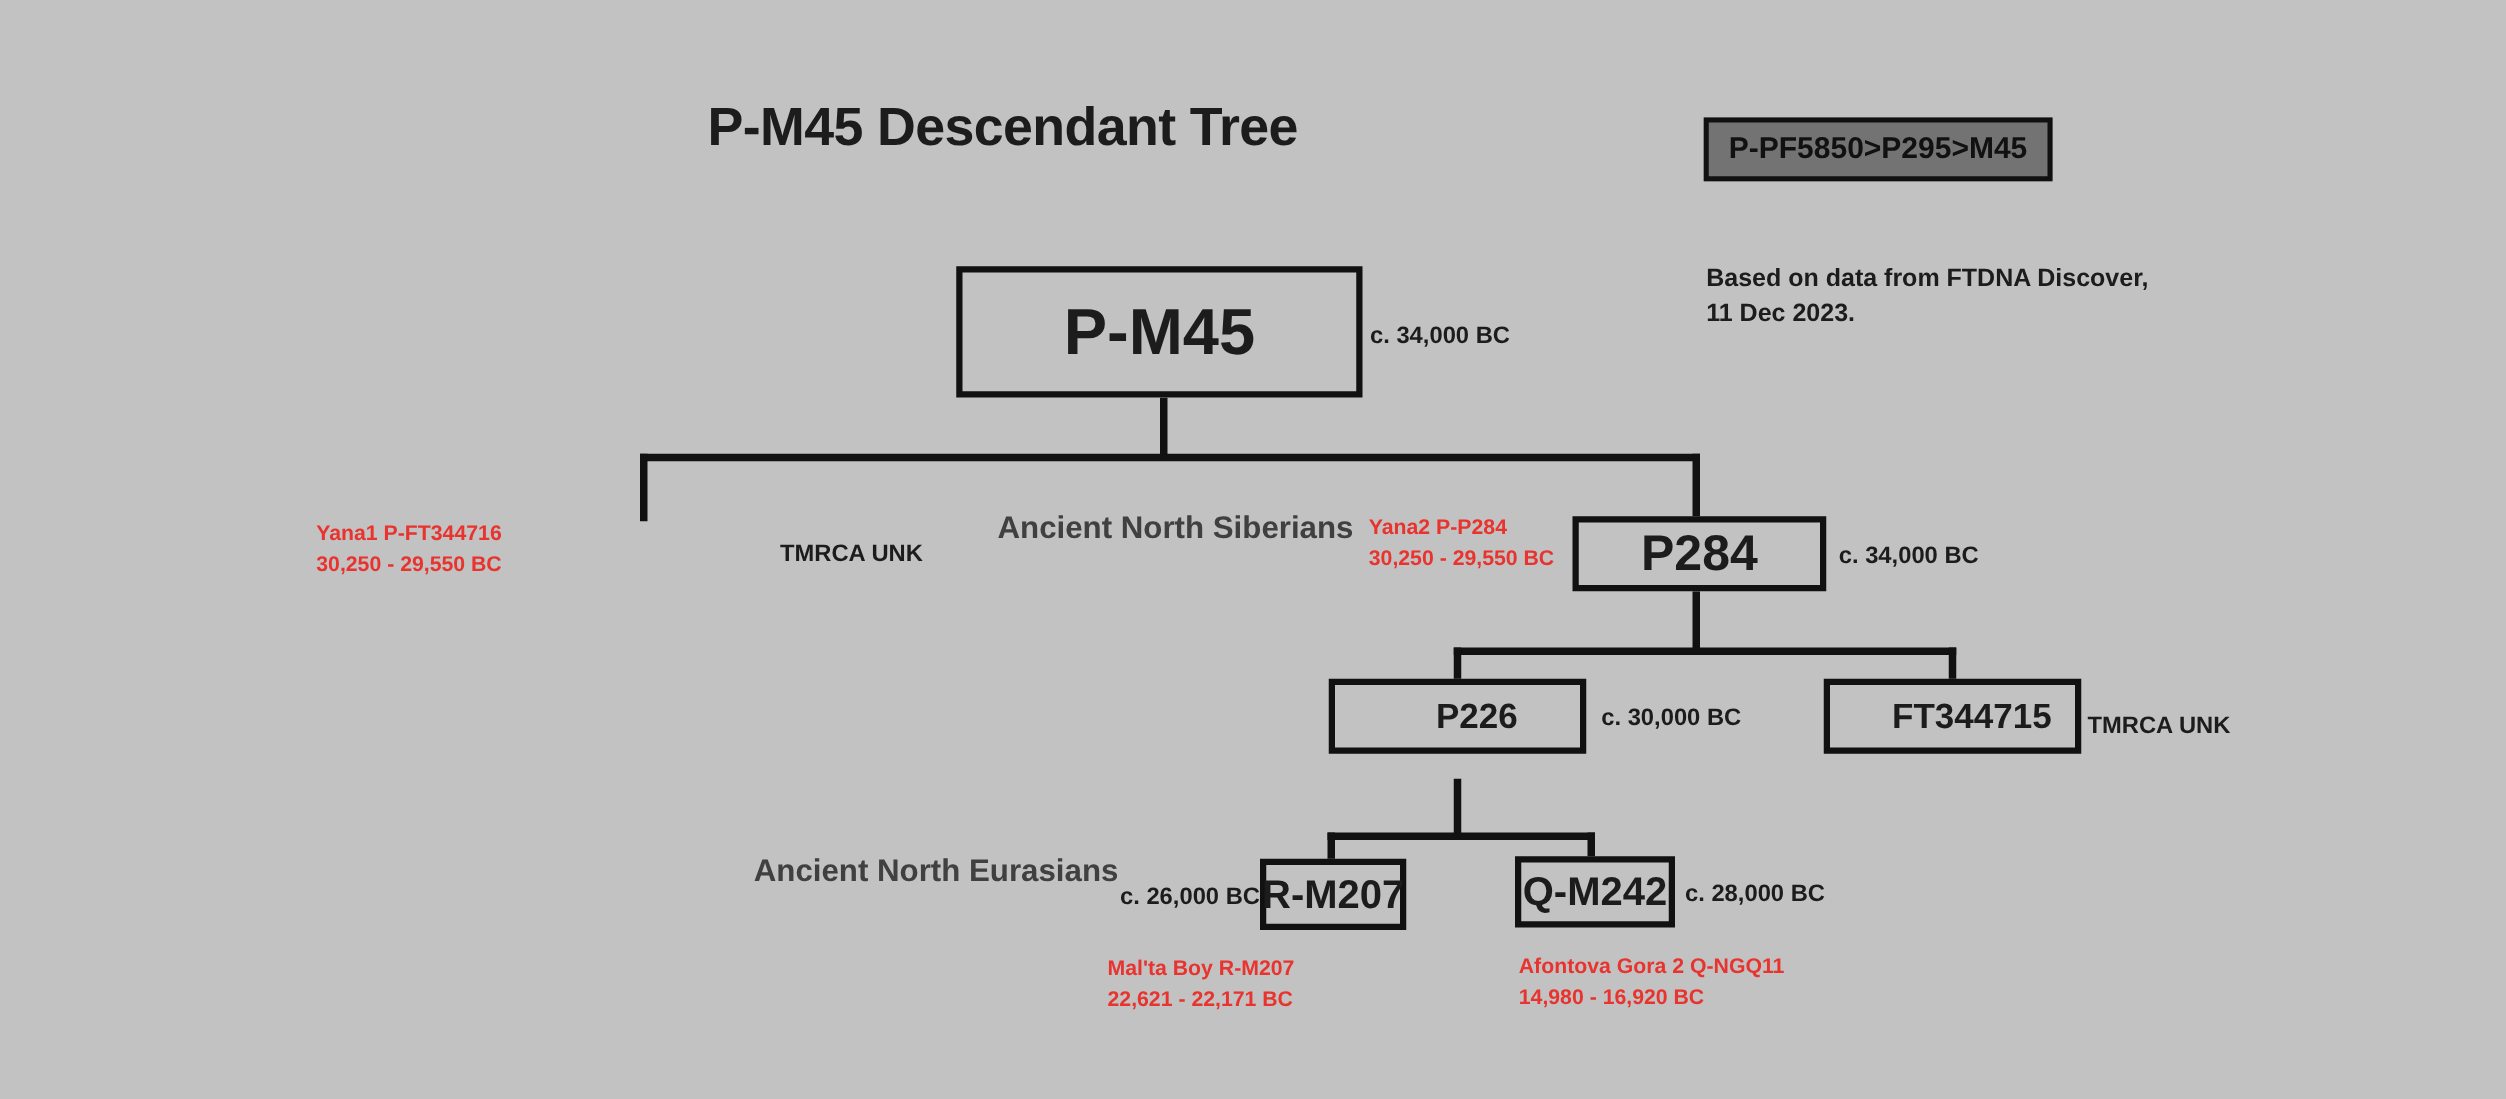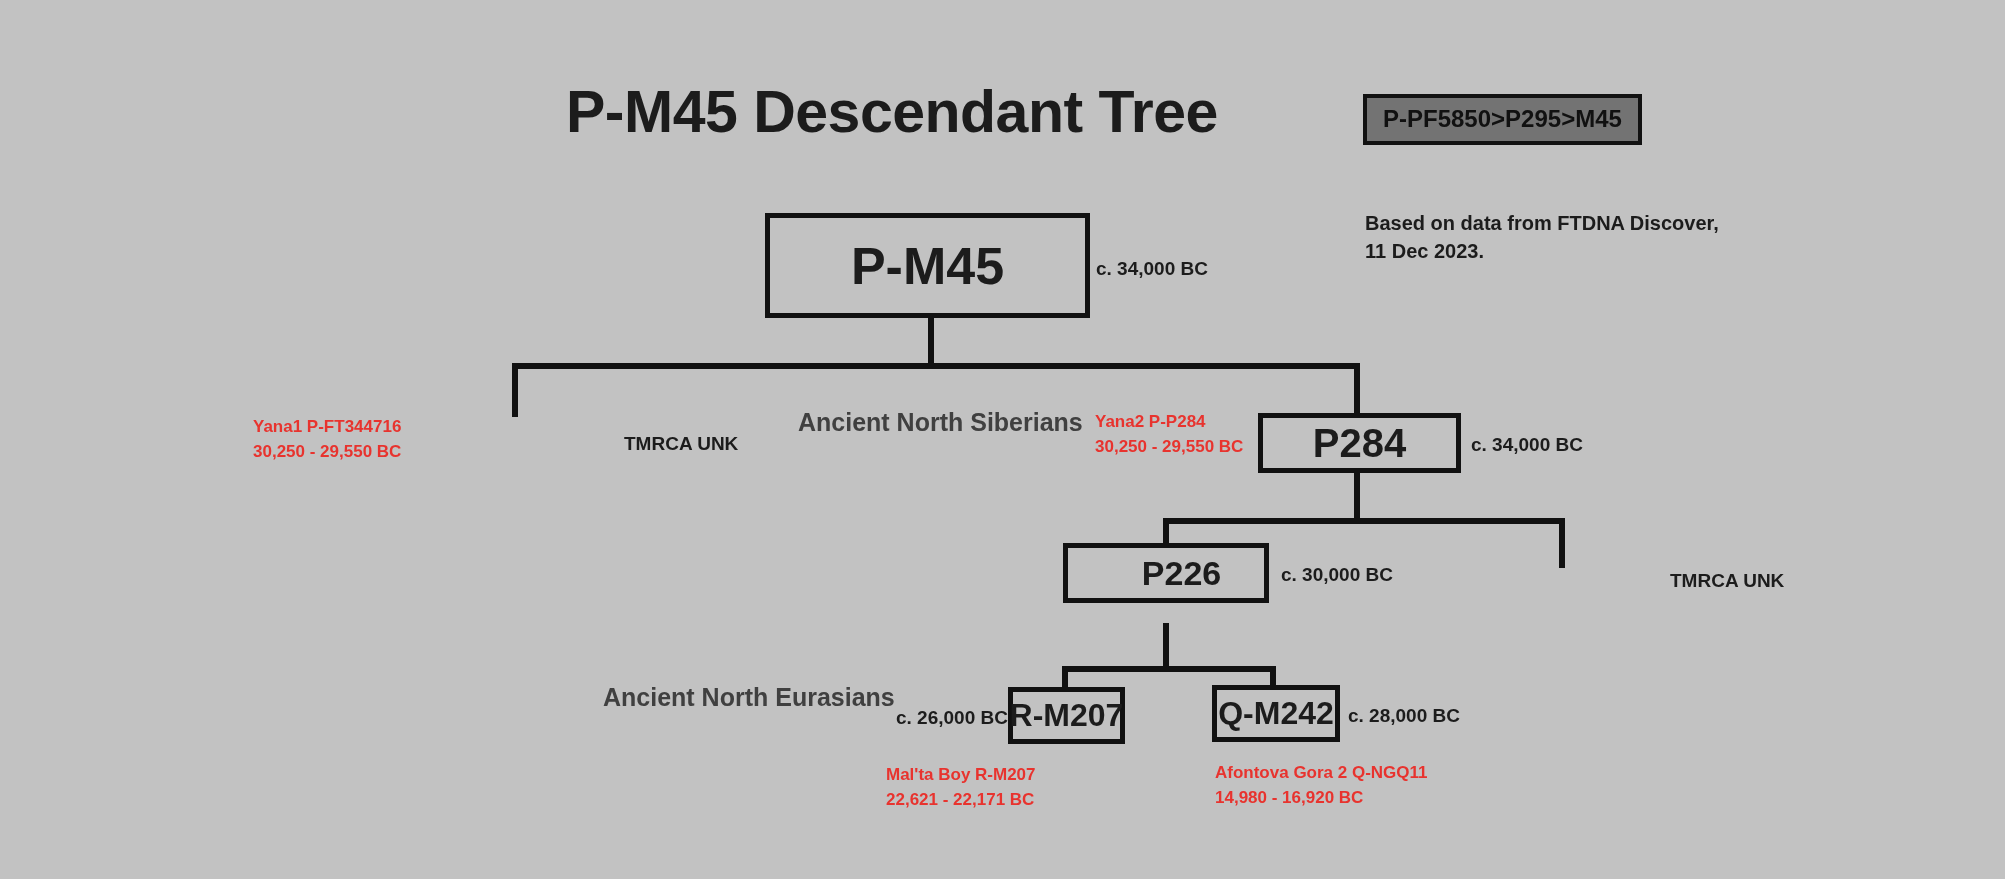--- a/index.html
+++ b/index.html
@@ -13,21 +13,21 @@
   #canvas {
     position: relative;
     width: 2005px;
     height: 879px;
     background: #c2c2c2;
     overflow: hidden;
   }
   
   .title {
     position: absolute;
-    font-size: 59px;
+    font-size: 43px;
     font-weight: bold;
     color: #1c1c1c;
     letter-spacing: -0.5px;
     white-space: nowrap;
   }
   .badge {
     position: absolute;
     border: 4px solid #111;
     background: #737373;
     font-size: 24px;
@@ -54,21 +54,21 @@
     display: flex;
     align-items: center;
     justify-content: center;
     color: #1c1c1c;
     font-weight: bold;
     white-space: nowrap;
     z-index: 3;
   }
   .node.root  { font-size: 52px; }
   .node.big   { font-size: 40px; }
-  .node.mid   { font-size: 34px; padding-left: 31px; }
+  .node.mid   { font-size: 28px; padding-left: 31px; }
   .node.small { font-size: 32px; }
   
   .date {
     position: absolute;
     font-size: 19px;
     font-weight: bold;
     color: #1c1c1c;
     white-space: nowrap;
     z-index: 4;
   }
@@ -145,20 +145,23 @@
   <div class="ann" style="left:1095px; top:410px;">Yana2 P-P284</div>
   <div class="ann" style="left:1095px; top:435px;">30,250 - 29,550 BC</div>
 
   <div class="grouplabel" style="left:798px; top:408px;">Ancient North Siberians</div>
 
   <div class="node mid" style="left:1063px; top:543px; width:206px; height:60px;">
     <span>P226</span>
   </div>
   <div class="date" style="left:1281px; top:564px;">c. 30,000 BC</div>
 
+  <div class="node mid" style="left:1459px; top:543px; width:206px; height:60px;">
+    <span>FT344715</span>
+  </div>
   <div class="date" style="left:1670px; top:570px;">TMRCA UNK</div>
 
   <div class="grouplabel" style="left:603px; top:683px;">Ancient North Eurasians</div>
 
   <div class="node small" style="left:1008px; top:687px; width:117px; height:57px;">
     <span>R-M207</span>
   </div>
   <div class="date" style="left:896px; top:707px;">c. 26,000 BC</div>
   <div class="ann" style="left:886px; top:763px;">Mal'ta Boy R-M207</div>
   <div class="ann" style="left:886px; top:788px;">22,621 - 22,171 BC</div>

